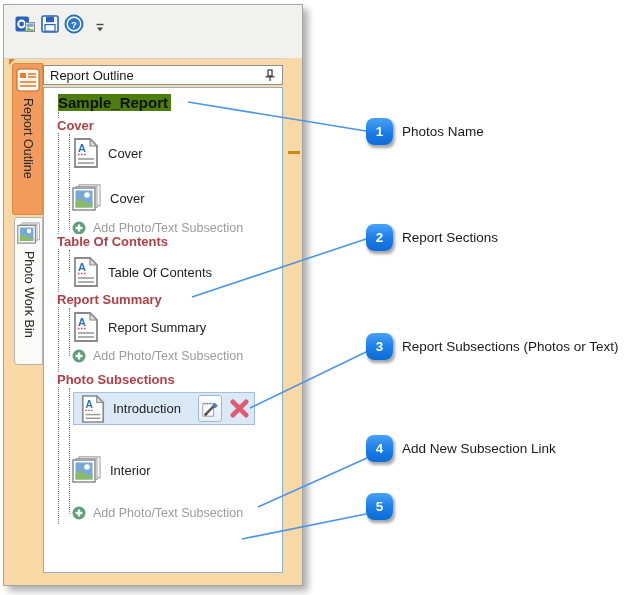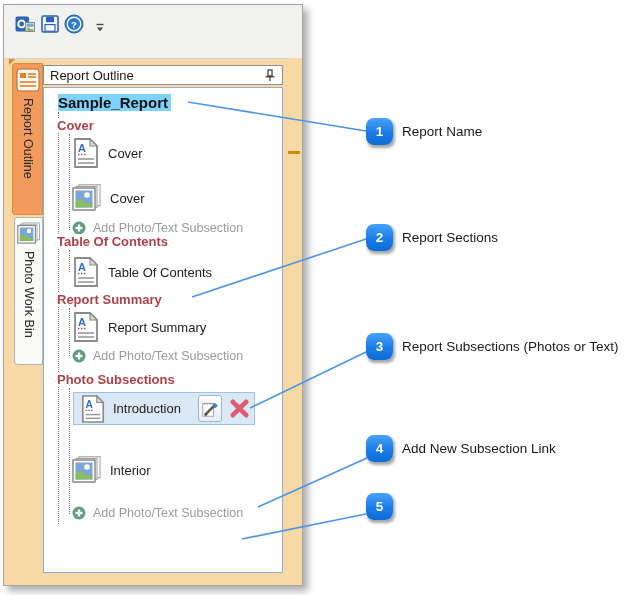--- a/index.html
+++ b/index.html
@@ -39,21 +39,21 @@
   
   .scroll-strip{position:absolute;right:0;top:53px;width:16px;height:527px;background:#f8d9a6;}
   .scroll-tick{position:absolute;right:2px;top:93px;width:12px;height:3px;background:#cd8a10;}
   
   .tree-panel{
     position:absolute;left:39px;top:82px;width:240px;height:486px;background:#fff;
     border:1px solid #8fb0cc;box-sizing:border-box;overflow:hidden;
   }
   .tp{position:absolute;}
   .vline{position:absolute;width:0;border-left:1px dotted #7a7a7a;}
-  .report-name{left:14px;top:6px;font-size:15px;font-weight:bold;color:#111;background:#7dd3fc;padding-right:3px;z-index:2;}
+  .report-name{left:14px;top:6px;font-size:15px;font-weight:bold;color:#111;background:#4d7c0f;padding-right:3px;z-index:2;}
   .sec-title{left:12px;font-size:13px;font-weight:bold;color:#af4046;background:#fff;padding:0 3px 0 1px;z-index:2;}
   .item-row{left:28px;display:flex;align-items:center;gap:8px;height:30px;z-index:2;}
   .item-label{font-size:13px;color:#222;}
   .add-row{left:28px;display:flex;align-items:center;gap:7px;height:16px;z-index:2;}
   .add-label{font-size:12.5px;color:#9b9b9b;}
   .sel-row{
     left:29px;width:182px;height:33px;display:flex;align-items:center;gap:7px;
     background:#dbe8f6;border:1px solid #a3c0dd;box-sizing:border-box;padding:0 4px 0 6px;z-index:2;
   }
   .edit-btn{
@@ -309,21 +309,21 @@
 <svg class="lines">
   <line x1="188" y1="102" x2="366" y2="131" stroke="#4a95e6" stroke-width="1.6"></line>
   <line x1="192" y1="297" x2="366" y2="239" stroke="#4a95e6" stroke-width="1.6"></line>
   <line x1="250" y1="408" x2="366" y2="352" stroke="#4a95e6" stroke-width="1.6"></line>
   <line x1="258" y1="507" x2="367" y2="458" stroke="#4a95e6" stroke-width="1.6"></line>
   <line x1="242" y1="539" x2="366" y2="514" stroke="#4a95e6" stroke-width="1.6"></line>
 </svg>
 
 <div class="callout" style="left:366px;top:118px">
   <div class="badge">1</div>
-  <div class="callout-label">Report Name</div>
+  <div class="callout-label">Photos Name</div>
 </div>
 <div class="callout" style="left:366px;top:224px">
   <div class="badge">2</div>
   <div class="callout-label">Report Sections</div>
 </div>
 <div class="callout" style="left:366px;top:333px">
   <div class="badge">3</div>
   <div class="callout-label">Report Subsections (Photos or Text)</div>
 </div>
 <div class="callout" style="left:366px;top:435px">

